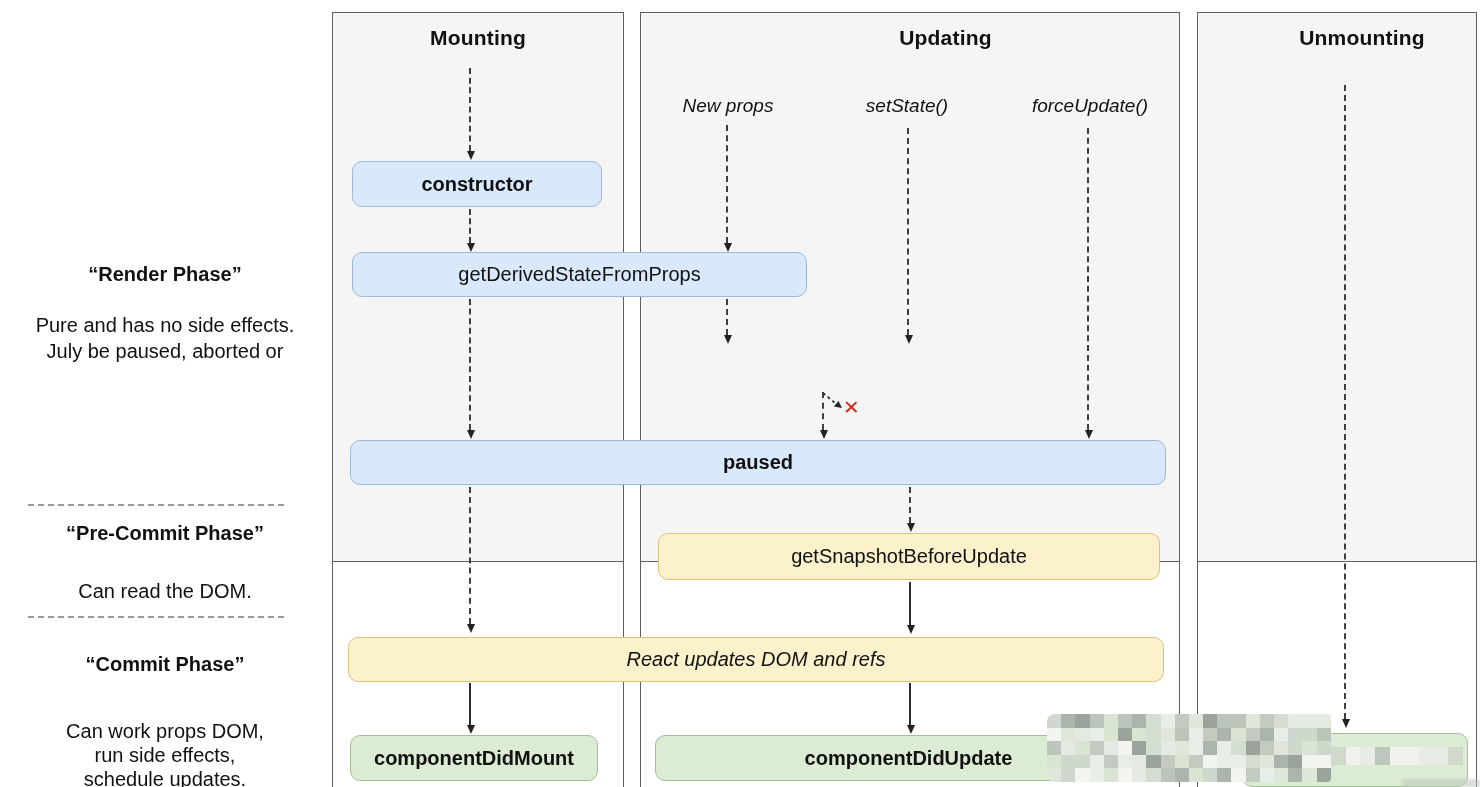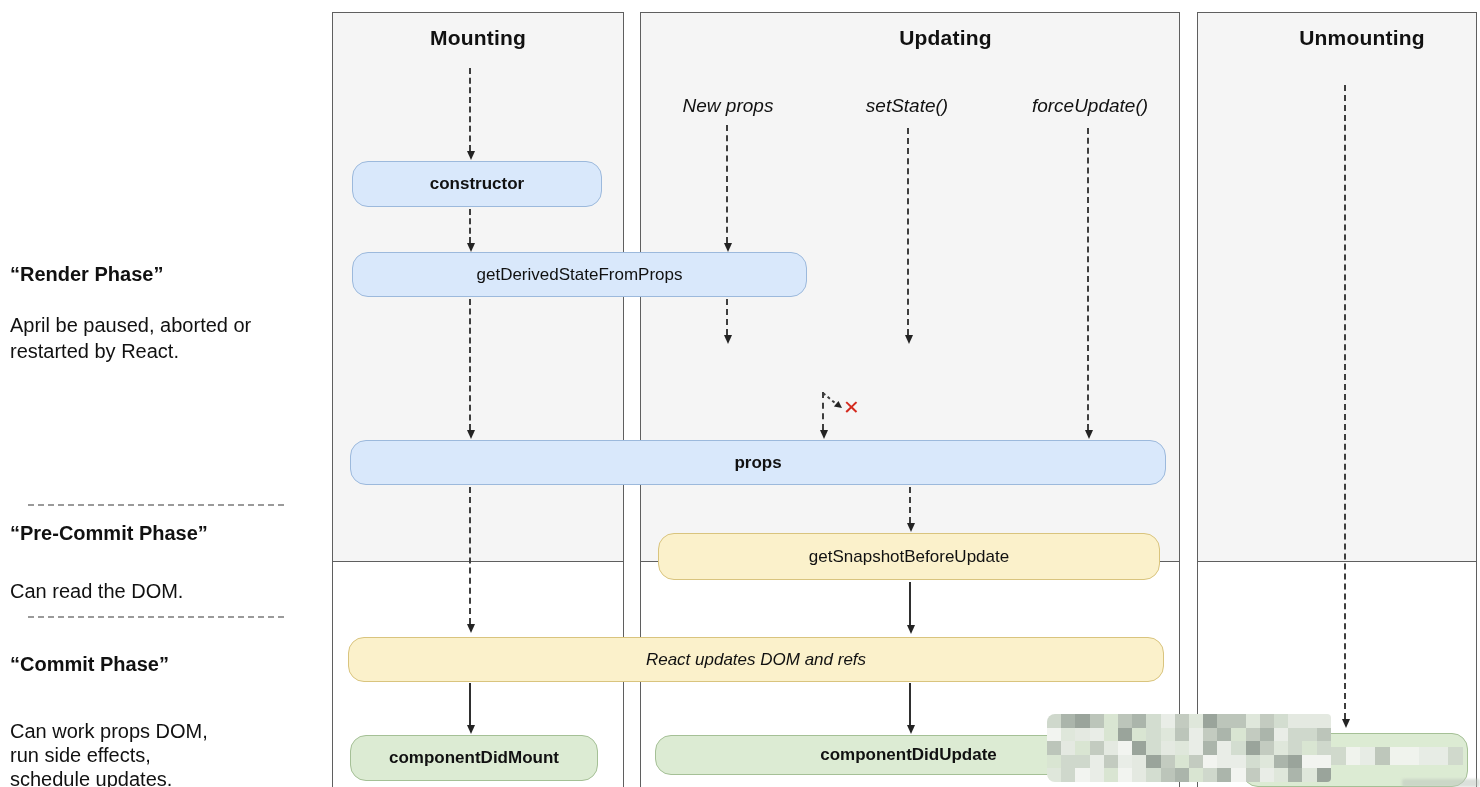--- a/index.html
+++ b/index.html
@@ -21,39 +21,39 @@
     position:absolute;top:0;left:0;right:0;height:548px;
     background:var(--column-bg,#f5f5f5);
     border-bottom:1.4px solid var(--column-border,#5f5f5f);
   }
   .col-header{
     position:absolute;top:26px;text-align:center;
     font-size:21px;font-weight:bold;z-index:2;letter-spacing:.2px;
   }
 
   
-  .phase-text{position:absolute;left:10px;width:310px;z-index:2;}
+  .phase-text{position:absolute;left:10px;width:310px;text-align:center;z-index:2;}
   .phase-title{font-size:20px;font-weight:bold;}
   .phase-body{font-size:20px;line-height:26px;}
   .phase-sep{
     position:absolute;left:28px;width:256px;height:0;
     border-top:2px dashed #9a9a9a;z-index:2;
   }
 
   
   .trigger-label{
     position:absolute;top:95px;text-align:center;
     font-size:19px;font-style:italic;z-index:3;
   }
 
   
   .lc-box{
-    position:absolute;box-sizing:border-box;border-radius:16px;
+    position:absolute;box-sizing:border-box;border-radius:10px;
     display:flex;align-items:center;justify-content:center;
-    font-size:17px;z-index:3;
+    font-size:20px;z-index:3;
   }
   .lc-blue  {background:var(--box-blue-fill,#d9e8fb);border:1.5px solid var(--box-blue-border,#9cb9dc);}
   .lc-yellow{background:var(--box-yellow-fill,#fbf1cb);border:1.5px solid var(--box-yellow-border,#d9c47e);}
   .lc-green {background:var(--box-green-fill,#dcebd3);border:1.5px solid var(--box-green-border,#a5c096);}
   .lc-bold{font-weight:bold;}
   .lc-italic{font-style:italic;}
 
   
   .arrow{position:absolute;width:0;z-index:4;}
   .arrow.dashed{border-left:2px dashed #3e3e3e;}
@@ -101,22 +101,22 @@
   <div class="col" style="left:1197px;width:280px;">
     <div class="render-band"></div>
   </div>
 
   <div class="col-header" style="left:332px;width:292px;">Mounting</div>
   <div class="col-header" style="left:640px;width:515px;padding-left:48px;">Updating</div>
   <div class="col-header" style="left:1197px;width:280px;padding-left:25px;">Unmounting</div>
 
   <div class="phase-text phase-title" style="top:263px;">“Render Phase”</div>
   <div class="phase-text phase-body" style="top:312px;">
-    <div>April be paused, aborted or</div>
-    <div>restarted by React.</div>
+    <div>Pure and has no side effects.</div>
+    <div>July be paused, aborted or</div>
   </div>
 
   <div class="phase-sep" style="top:504px;"></div>
 
   <div class="phase-text phase-body" style="top:578px;">Can read the DOM.</div>
   <div class="phase-text phase-title" style="top:522px;">“Pre-Commit Phase”</div>
 
   <div class="phase-sep" style="top:616px;"></div>
 
   <div class="phase-text phase-title" style="top:653px;">“Commit Phase”</div>
@@ -125,25 +125,25 @@
     <div>run side effects,</div>
     <div>schedule updates.</div>
   </div>
 
   <div class="trigger-label" style="left:648px;width:160px;">New props</div>
   <div class="trigger-label" style="left:827px;width:160px;">setState()</div>
   <div class="trigger-label" style="left:1000px;width:180px;">forceUpdate()</div>
 
   <div class="lc-box lc-blue lc-bold" style="left:352px;top:161px;width:250px;height:46px;">constructor</div>
   <div class="lc-box lc-blue" style="left:352px;top:252px;width:455px;height:45px;">getDerivedStateFromProps</div>
-  <div class="lc-box lc-blue lc-bold" style="left:350px;top:440px;width:816px;height:45px;">props</div>
+  <div class="lc-box lc-blue lc-bold" style="left:350px;top:440px;width:816px;height:45px;">paused</div>
   <div class="lc-box lc-yellow" style="left:658px;top:533px;width:502px;height:47px;text-align:right;">getSnapshotBeforeUpdate</div>
   <div class="lc-box lc-yellow lc-italic" style="left:348px;top:637px;width:816px;height:45px;">React updates DOM and refs</div>
   <div class="lc-box lc-green lc-bold" style="left:350px;top:735px;width:248px;height:46px;">componentDidMount</div>
-  <div class="lc-box lc-green lc-bold" style="left:655px;top:735px;width:507px;height:40px;">componentDidUpdate</div>
+  <div class="lc-box lc-green lc-bold" style="left:655px;top:735px;width:507px;height:46px;">componentDidUpdate</div>
   <div class="lc-box lc-green" style="left:1242px;top:733px;width:226px;height:54px;"></div>
 
   <div class="arrow dashed" style="left:469px;top:68px;height:83px;"></div>
   <div class="arrow dashed" style="left:469px;top:209px;height:34px;"></div>
   <div class="arrow dashed" style="left:469px;top:299px;height:131px;"></div>
   <div class="arrow dashed" style="left:469px;top:487px;height:137px;"></div>
   <div class="arrow dashed" style="left:726px;top:125px;height:118px;"></div>
   <div class="arrow dashed" style="left:726px;top:299px;height:36px;"></div>
   <div class="arrow dashed" style="left:907px;top:128px;height:207px;"></div>
   <div class="arrow dashed" style="left:1087px;top:128px;height:302px;"></div>

